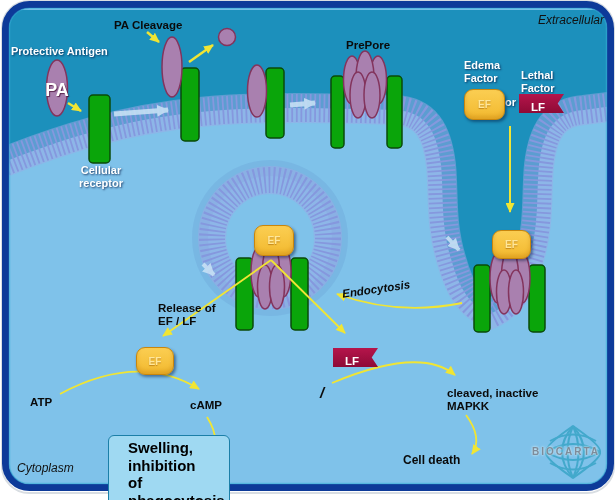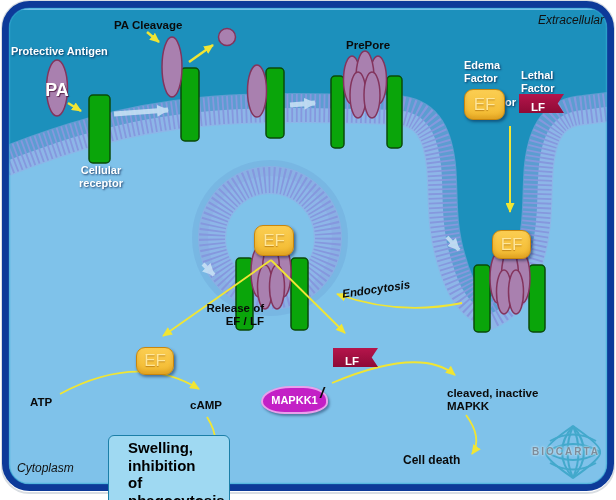--- a/index.html
+++ b/index.html
@@ -8,21 +8,21 @@
   .stage svg{position:absolute;left:0;top:0;}
   .lbl{position:absolute;white-space:pre-line;line-height:1.16;}
   .w{color:#fff;font-weight:bold;font-size:11px;text-shadow:1px 1px 2px rgba(5,25,70,.75);}
   .b{color:#0a0a0a;font-weight:bold;font-size:11.5px;}
   .it{font-style:italic;font-weight:normal;font-size:12px;color:#111;}
   .efbox{position:absolute;display:flex;align-items:center;justify-content:center;
          background:linear-gradient(180deg,#FBCE52,#F2B92F);
          border:1px solid #C8860D;border-radius:9px;
          box-shadow:1.5px 2px 3px rgba(0,20,60,.45), inset 0 -3px 4px rgba(186,115,10,.35);
          color:#FFE globalized;}
-  .efbox span{color:#FFE79A;font-weight:normal;font-size:17px;text-shadow:0 1px 1px rgba(160,95,0,.6);text-align:center;}
+  .efbox span{color:#FFE79A;font-weight:bold;font-size:10px;text-shadow:0 1px 1px rgba(160,95,0,.6);text-align:center;}
   .lfrib{position:absolute;display:flex;align-items:flex-end;justify-content:center;
          background:linear-gradient(180deg,#B5154B,#8E0A36);
          clip-path:polygon(0 0,100% 0,86% 50%,100% 100%,0 100%);
          filter:drop-shadow(1px 1.5px 1.5px rgba(0,10,40,.5));
          color:#fff;font-weight:bold;font-size:11.5px;}
   .lfrib span{padding-right:7px;}
   .blob{position:absolute;display:flex;align-items:center;justify-content:center;
         color:#fff;font-weight:bold;font-size:11px;
         box-shadow:1.5px 2px 2.5px rgba(0,20,60,.4);}
   .blob1{background:#C320C6;border:2px solid #E9A0EC;border-radius:58% 48% 52% 46%/72% 64% 52% 58%;}
@@ -170,21 +170,21 @@
 <div class="lbl b" style="left:346px;top:39px;">PrePore</div>
 <div class="lbl w" style="left:70px;top:164px;width:62px;text-align:center;">Cellular
 receptor</div>
 
 <div class="lbl w" style="left:464px;top:59px;">Edema
 Factor</div>
 <div class="lbl w" style="left:505px;top:96px;font-size:11px;">or</div>
 <div class="lbl w" style="left:521px;top:69px;">Lethal
 Factor</div>
 
-<div class="lbl b" style="left:180px;top:302px;width:84px;text-align:right;">Release of
+<div class="lbl b" style="left:158px;top:302px;width:84px;text-align:left;">Release of
 EF / LF</div>
 <div class="lbl b" style="left:342px;top:283px;font-style:italic;transform:rotate(-8deg);">Endocytosis</div>
 
 <div class="lbl b" style="left:30px;top:396px;">ATP</div>
 <div class="lbl b" style="left:190px;top:399px;">cAMP</div>
 <div class="lbl b" style="left:447px;top:387px;">cleaved, inactive
 MAPKK</div>
 <div class="lbl b" style="left:403px;top:454px;font-size:12px;">Cell death</div>
 
 <div class="efbox" style="left:464px;top:89px;width:39px;height:29px;">
@@ -200,21 +200,20 @@
       <span>EF</span>
     </div>
 
 <div class="lfrib" style="left:519px;top:94px;width:45px;height:19px;">
       <span>LF</span>
     </div>
 <div class="lfrib" style="left:333px;top:348px;width:45px;height:19px;">
       <span>LF</span>
     </div>
 
-<div class="blob blob1" style="left:261px;top:386px;width:63px;height:24px;">MAPKK1</div>
 <div class="lbl b" style="left:320px;top:384px;font-size:15px;font-style:italic;">/</div>
 
 <div class="swellbox" style="left:108px;top:435px;width:82px;">Swelling,
 inhibition of
 phagocytosis</div>
 
 <div class="biocarta">BIOCARTA</div>
 
 </div>
 

